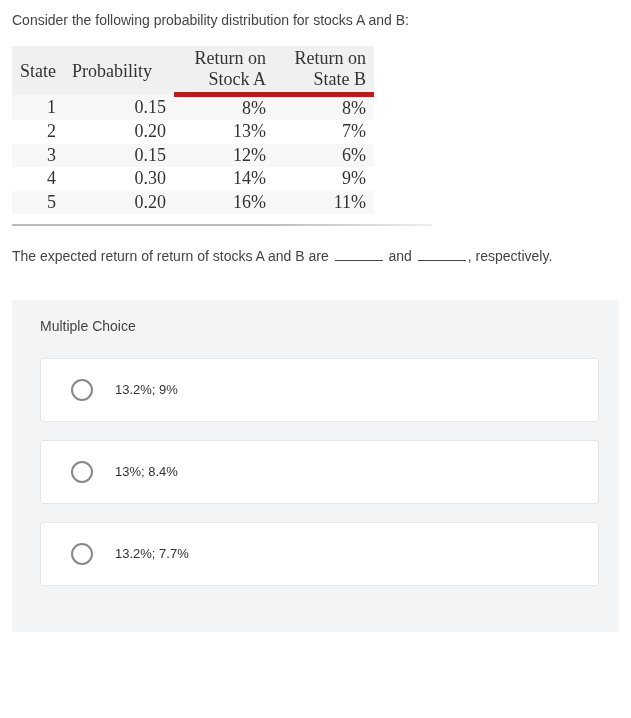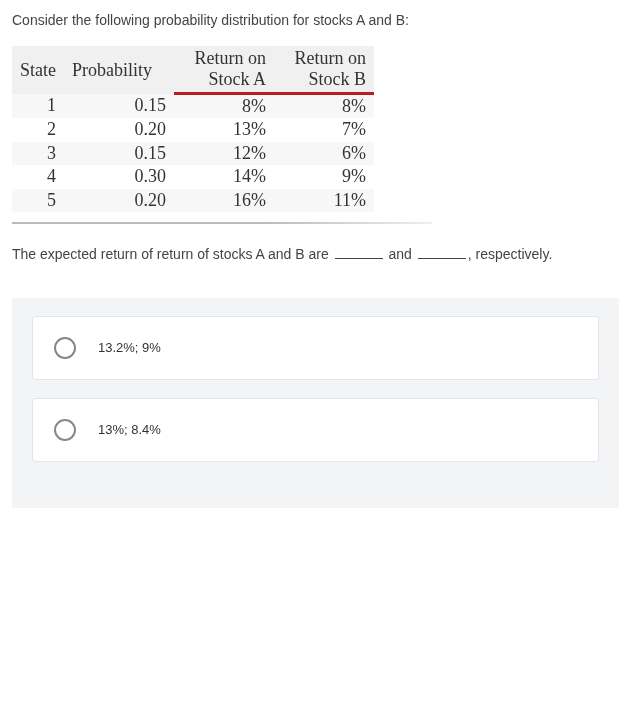--- a/index.html
+++ b/index.html
@@ -25,21 +25,21 @@
     table {
       border-collapse: collapse;
       font-family: Liberation Serif, serif;
       font-size: 18px;
     }
     th {
       text-align: right;
       font-weight: normal;
       padding: 2px 8px;
       background: #f0f0f0;
-      border-bottom: 3px solid #b91c1c;
+      border-bottom: 5px solid #b91c1c;
     }
     th.header-top {
       border-bottom: none;
       padding-bottom: 0;
     }
     th.header-bottom {
       padding-top: 0;
     }
     td {
       text-align: right;
@@ -80,25 +80,26 @@
     .mc-title {
       font-size: 14px;
       color: #444;
       margin-bottom: 24px;
       margin-left: 8px;
     }
     .choice {
       background: #ffffff;
       border: 1px solid #e3e6e9;
       border-radius: 3px;
-      padding: 20px 21px;
+      padding: 20px 30px;
       margin-bottom: 18px;
       display: flex;
       align-items: center;
       gap: 22px;
+      margin-left: 8px;
     }
     .radio {
       width: 22px;
       height: 22px;
       border: 2px solid #888;
       border-radius: 50%;
       flex-shrink: 0;
     }
     .choice-label {
       font-size: 13px;
@@ -114,21 +115,21 @@
   <table>
     <thead>
       <tr>
         <th class="col-state header-top" rowspan="2" style="text-align:left;">State</th>
         <th class="col-prob header-top" rowspan="2" style="text-align:left;margin-top:40px;">Probability</th>
         <th class="col-a header-top">Return on</th>
         <th class="col-b header-top">Return on</th>
       </tr>
       <tr>
         <th class="header-bottom">Stock A</th>
-        <th class="header-bottom">Stock B</th>
+        <th class="header-bottom">State B</th>
       </tr>
     </thead>
     <tbody>
       <tr class="odd">
         <td>1</td>
         <td>0.15</td>
         <td>8%</td>
         <td>8%</td>
       </tr>
       <tr>
@@ -158,25 +159,30 @@
     </tbody>
   </table>
 </div>
 <div class="table-divider"></div>
 
 <div class="fill-text">
   <span>The expected return of return of stocks A and B are </span><span class="blank"></span><span> and </span><span class="blank"></span><span>, respectively.</span>
 </div>
 
 <div class="mc-container">
+  <div class="mc-title">Multiple Choice</div>
 
   <div class="choice">
     <div class="radio"></div>
     <div class="choice-label">13.2%; 9%</div>
   </div>
 
   <div class="choice">
     <div class="radio"></div>
     <div class="choice-label">13%; 8.4%</div>
   </div>
 
+  <div class="choice">
+    <div class="radio"></div>
+    <div class="choice-label">13.2%; 7.7%</div>
+  </div>
 
 </div>
 
 </body></html>

